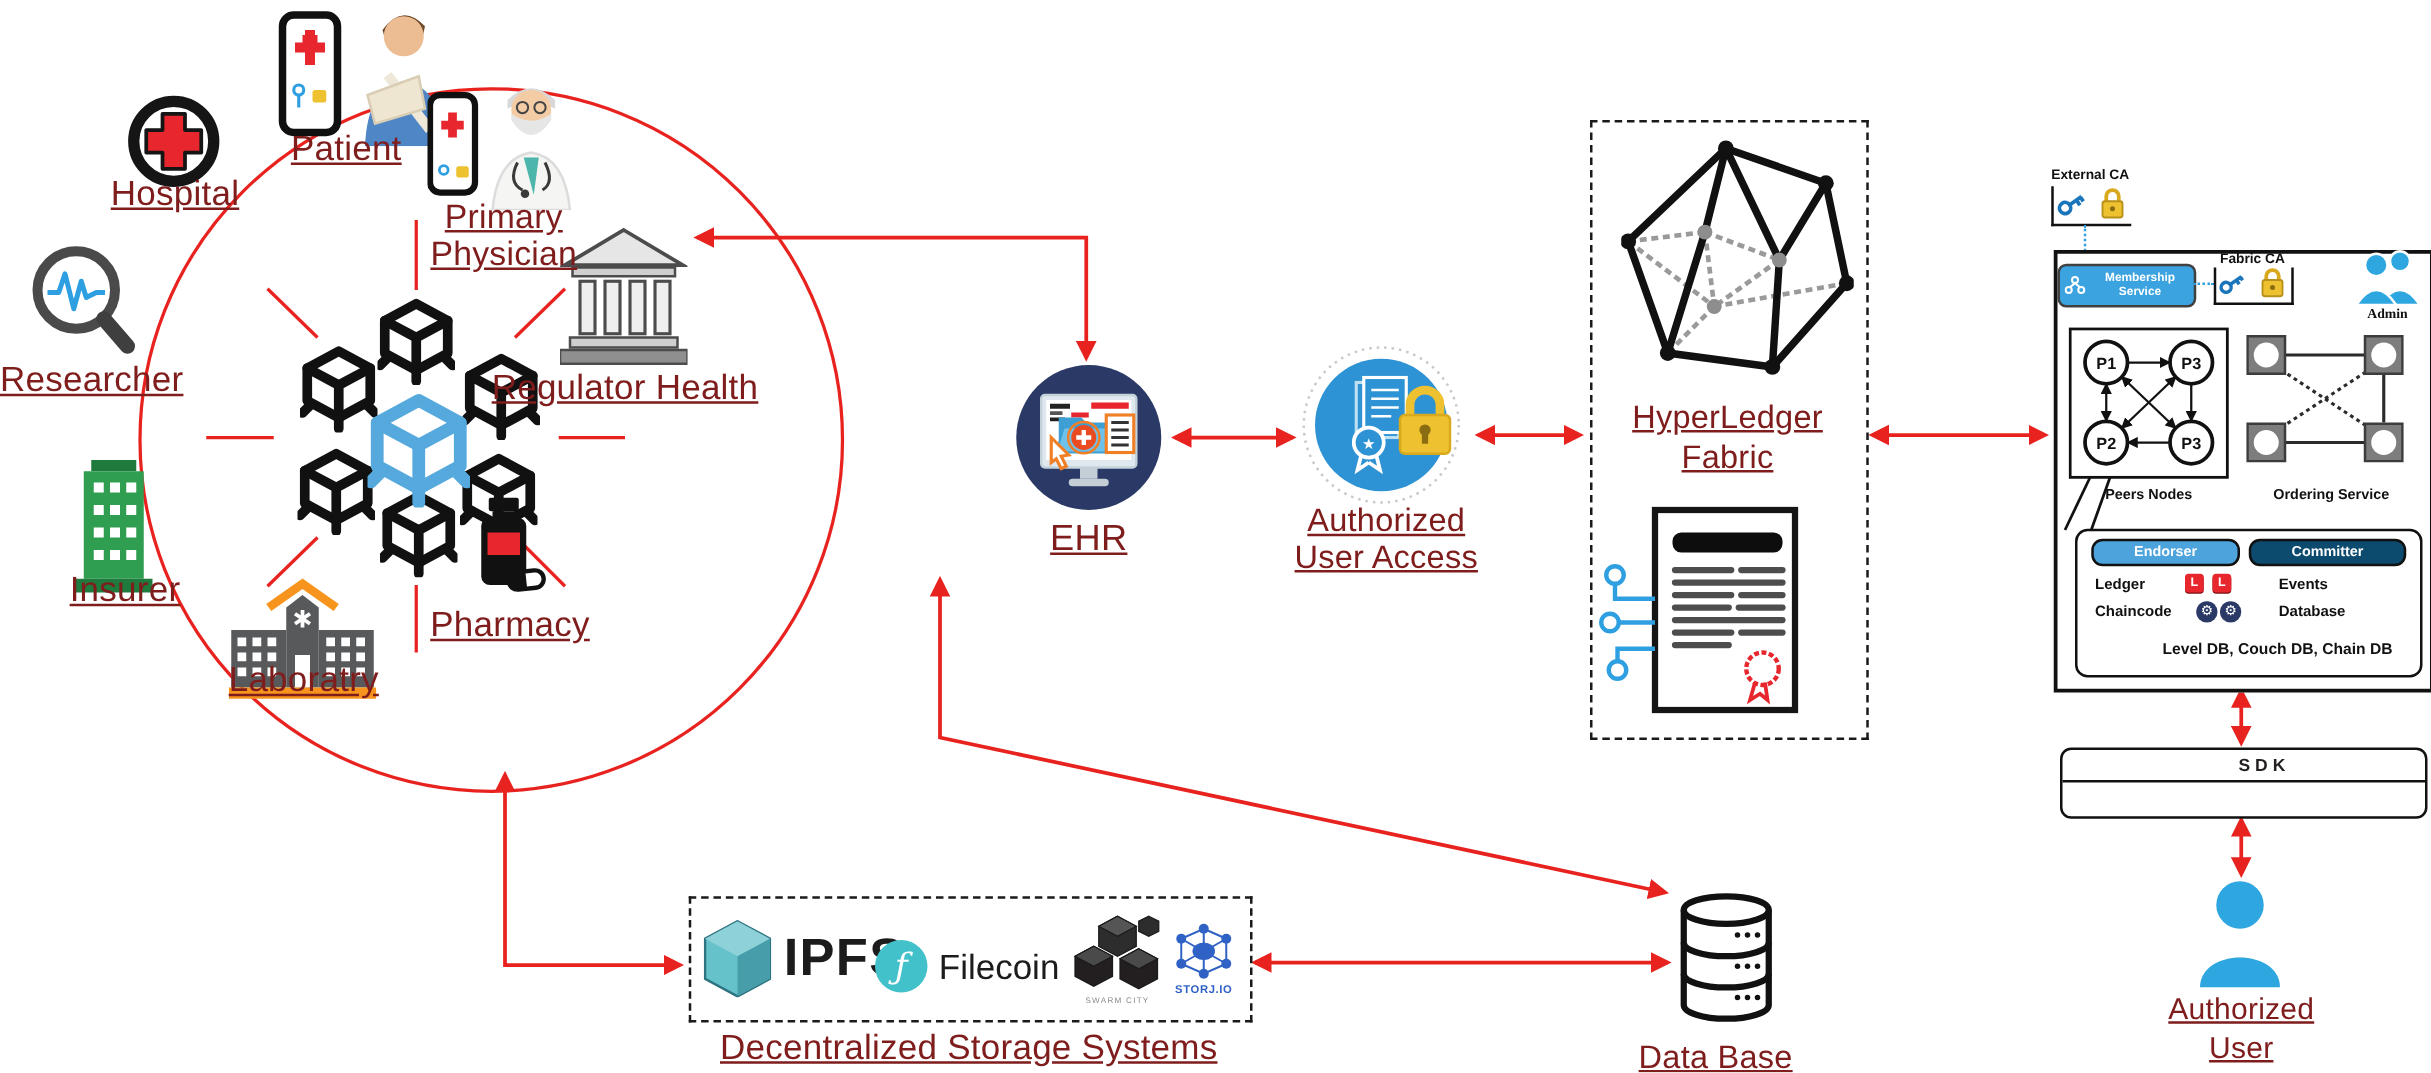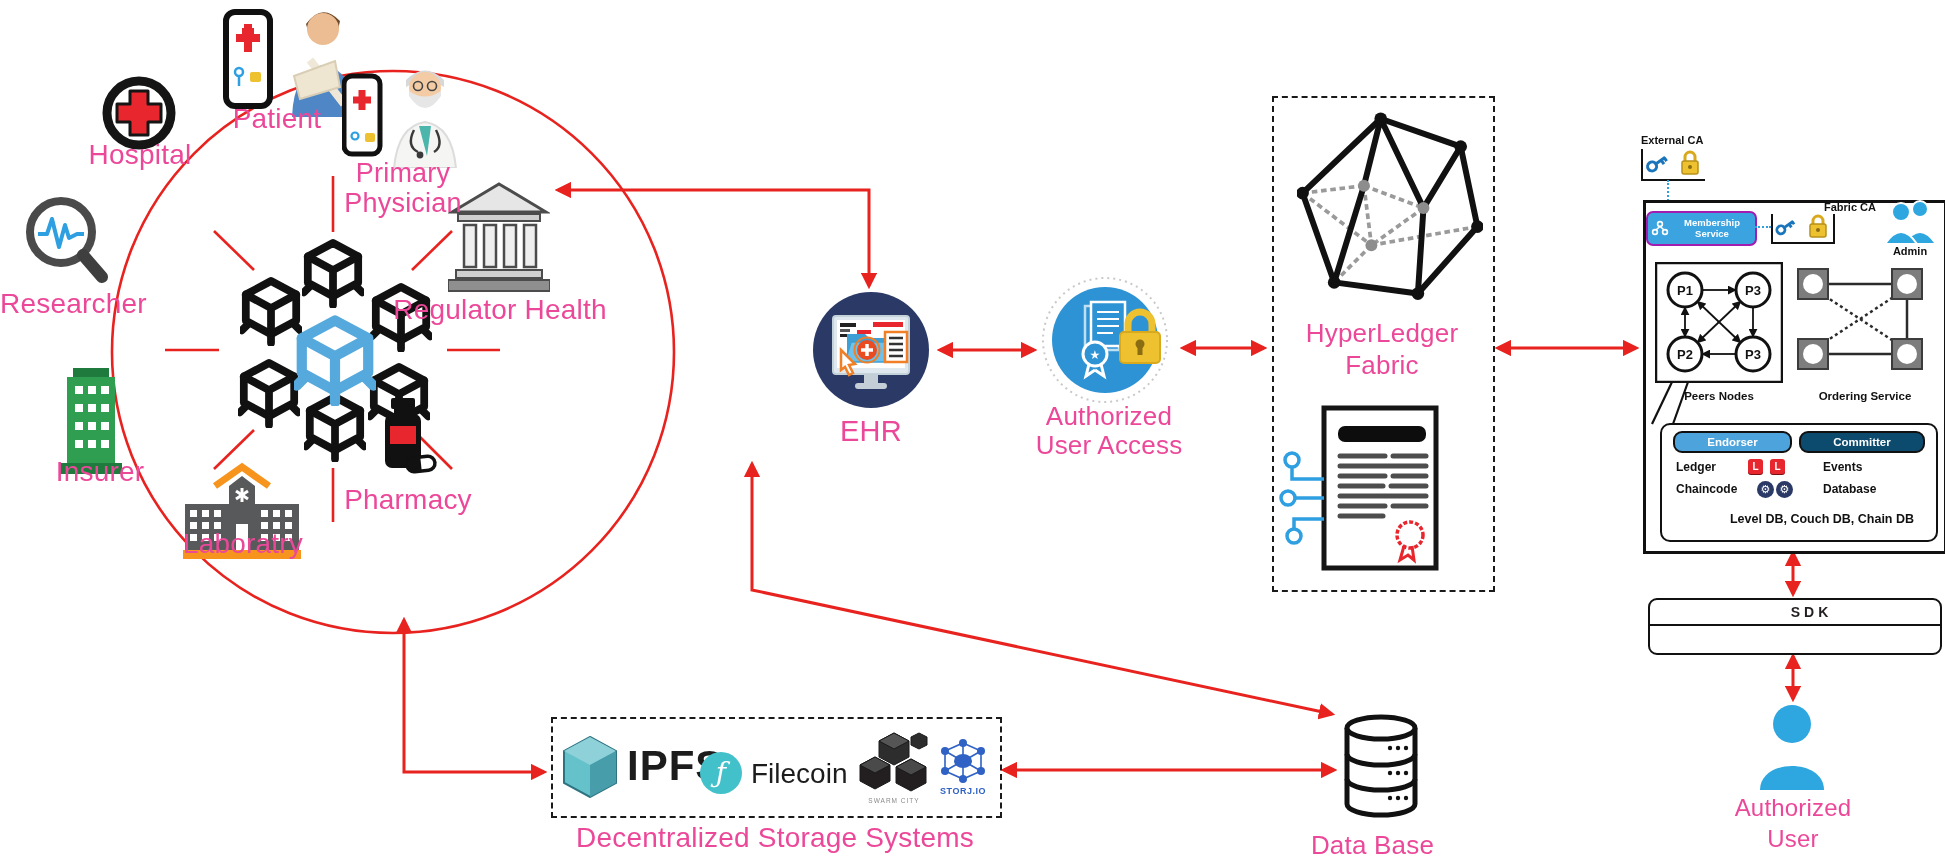--- a/index.html
+++ b/index.html
@@ -1,19 +1,19 @@
 <!DOCTYPE html>
 <html><head>
 <meta charset="utf-8">
 <style>
   html,body{margin:0;padding:0;background:#fff;}
   #canvas{position:relative;width:1945px;height:858px;background:#fff;overflow:hidden;
           font-family:"Liberation Sans",sans-serif;color:#231f20;}
   .abs{position:absolute;}
-  .lbl{position:absolute;text-align:center;color:#ec4899;line-height:1.12;letter-spacing:.2px;}
+  .lbl{position:absolute;text-align:center;color:#7f1d1d;line-height:1.12;letter-spacing:.2px;text-decoration:underline;}
   .lbl-big{font-size:28px;}
   .small-bold{font-weight:bold;font-size:11px;color:#111;}
   .pill{position:absolute;border:2.5px solid #111;border-radius:9px;color:#fff;
         font-weight:bold;font-size:11.5px;text-align:center;line-height:18px;}
   .dashedbox{position:absolute;border:2.5px dashed #1a1a1a;background:transparent;}
   .panelbox{position:absolute;border:3px solid #111;background:#fff;}
   svg{display:block;}
   .caption-sm{position:absolute;font-weight:bold;font-size:11.5px;color:#111;text-align:center;}
   .lb{position:absolute;width:15px;height:15px;background:#e8262d;border-radius:3px;color:#fff;
       font-weight:bold;font-size:10px;text-align:center;line-height:15px;box-shadow:0 1px 0 #7a0f12;}
@@ -302,59 +302,59 @@
       </g>
       <path d="M42,12 v-4 a5,5 0 0 1 10,0 v4" fill="none" stroke="#d9a91d" stroke-width="3"></path>
       <rect x="39" y="12" width="16" height="13" rx="2" fill="#edc12f" stroke="#b8911a" stroke-width="1.5"></rect>
       <circle cx="47" cy="18" r="2" fill="#8a6d12"></circle>
     </svg>
   </div>
   <div class="abs" style="left:1667px;top:180px;width:0;height:32px;border-left:2px dotted #2e9fe0;z-index:2;"></div>
 
   <div class="panelbox" style="left:1643px;top:200px;width:298px;height:348px;z-index:2;"></div>
 
-  <div class="abs" style="left:1646px;top:211px;width:107px;height:31px;background:#3ba3e0;border:2px solid #a21caf;border-radius:7px;
+  <div class="abs" style="left:1646px;top:211px;width:107px;height:31px;background:#3ba3e0;border:2px solid #404040;border-radius:7px;
               display:flex;align-items:center;z-index:3;">
     <svg width="18" height="20" viewBox="0 0 18 20" style="margin-left:3px;">
       <g stroke="#fff" stroke-width="1.6" fill="none">
         <circle cx="9" cy="5" r="2.4"></circle>
           <circle cx="4" cy="13" r="2.4"></circle>
           <circle cx="14" cy="13" r="2.4"></circle>
         <path d="M9,7.5 L4.8,11 M9,7.5 L13.2,11"></path>
       </g>
     </svg>
     <div style="flex:1;text-align:center;color:#fff;font-weight:bold;font-size:9.5px;line-height:1.1;">
       <div>Membership</div>
       <div>Service</div>
     </div>
   </div>
   <div class="abs" style="left:1755px;top:226px;width:16px;height:0;border-top:2px dotted #2e9fe0;z-index:3;"></div>
 
-  <div class="abs small-bold" style="left:1776px;top:201px;z-index:3;margin-left:48px;">Fabric CA</div>
+  <div class="abs small-bold" style="left:1776px;top:201px;z-index:3;">Fabric CA</div>
   <div class="abs" style="left:1771px;top:214px;width:60px;height:28px;border-left:2px solid #111;border-bottom:2px solid #111;border-right:2px solid #111;z-index:3;">
     <svg width="58" height="26" viewBox="0 0 58 26">
       <g transform="rotate(-35 12 13)" stroke="#1b75bb" fill="none" stroke-width="2.8">
         <circle cx="7" cy="13" r="4"></circle>
           <line x1="11" y1="13" x2="22" y2="13"></line>
           <line x1="17" y1="13" x2="17" y2="17"></line>
           <line x1="21" y1="13" x2="21" y2="16"></line>
       </g>
       <path d="M40,10 v-3 a5,5 0 0 1 10,0 v3" fill="none" stroke="#d9a91d" stroke-width="3"></path>
       <rect x="37" y="10" width="16" height="13" rx="2" fill="#edc12f" stroke="#b8911a" stroke-width="1.5"></rect>
       <circle cx="45" cy="16" r="2" fill="#8a6d12"></circle>
     </svg>
   </div>
 
   <svg class="abs" style="left:1884px;top:198px;z-index:3;" width="52" height="46" viewBox="0 0 52 46">
     <circle cx="36" cy="11" r="8" fill="#2ea7e0" stroke="#fff" stroke-width="2"></circle>
     <path d="M20,46 q16,-24 32,0 z" fill="#2ea7e0" stroke="#fff" stroke-width="2"></path>
     <circle cx="17" cy="14" r="9" fill="#2ea7e0" stroke="#fff" stroke-width="2"></circle>
     <path d="M1,46 q16,-24 32,0 z" fill="#2ea7e0" stroke="#fff" stroke-width="2"></path>
   </svg>
-  <div class="abs small-bold" style="left:1880px;top:245px;width:60px;text-align:center;z-index:3;">Admin</div>
+  <div class="abs small-bold" style="left:1880px;top:245px;width:60px;text-align:center;z-index:3;font-family:Liberation Serif, serif;">Admin</div>
 
   <svg class="abs" style="left:1655px;top:262px;z-index:3;" width="128" height="121" viewBox="0 0 128 121">
     <defs>
         <marker id="bk" viewBox="0 0 10 10" refX="8" refY="5" markerWidth="5" markerHeight="5" orient="auto-start-reverse">
           <path d="M0,0L10,5L0,10z" fill="#111"></path>
         </marker>
       </defs>
     <rect x="1" y="1" width="126" height="119" fill="#fff" stroke="#111" stroke-width="2.5"></rect>
     <g stroke="#111" stroke-width="1.8" fill="none">
       <line x1="48" y1="28" x2="80" y2="28" marker-end="url(#bk)"></line>

